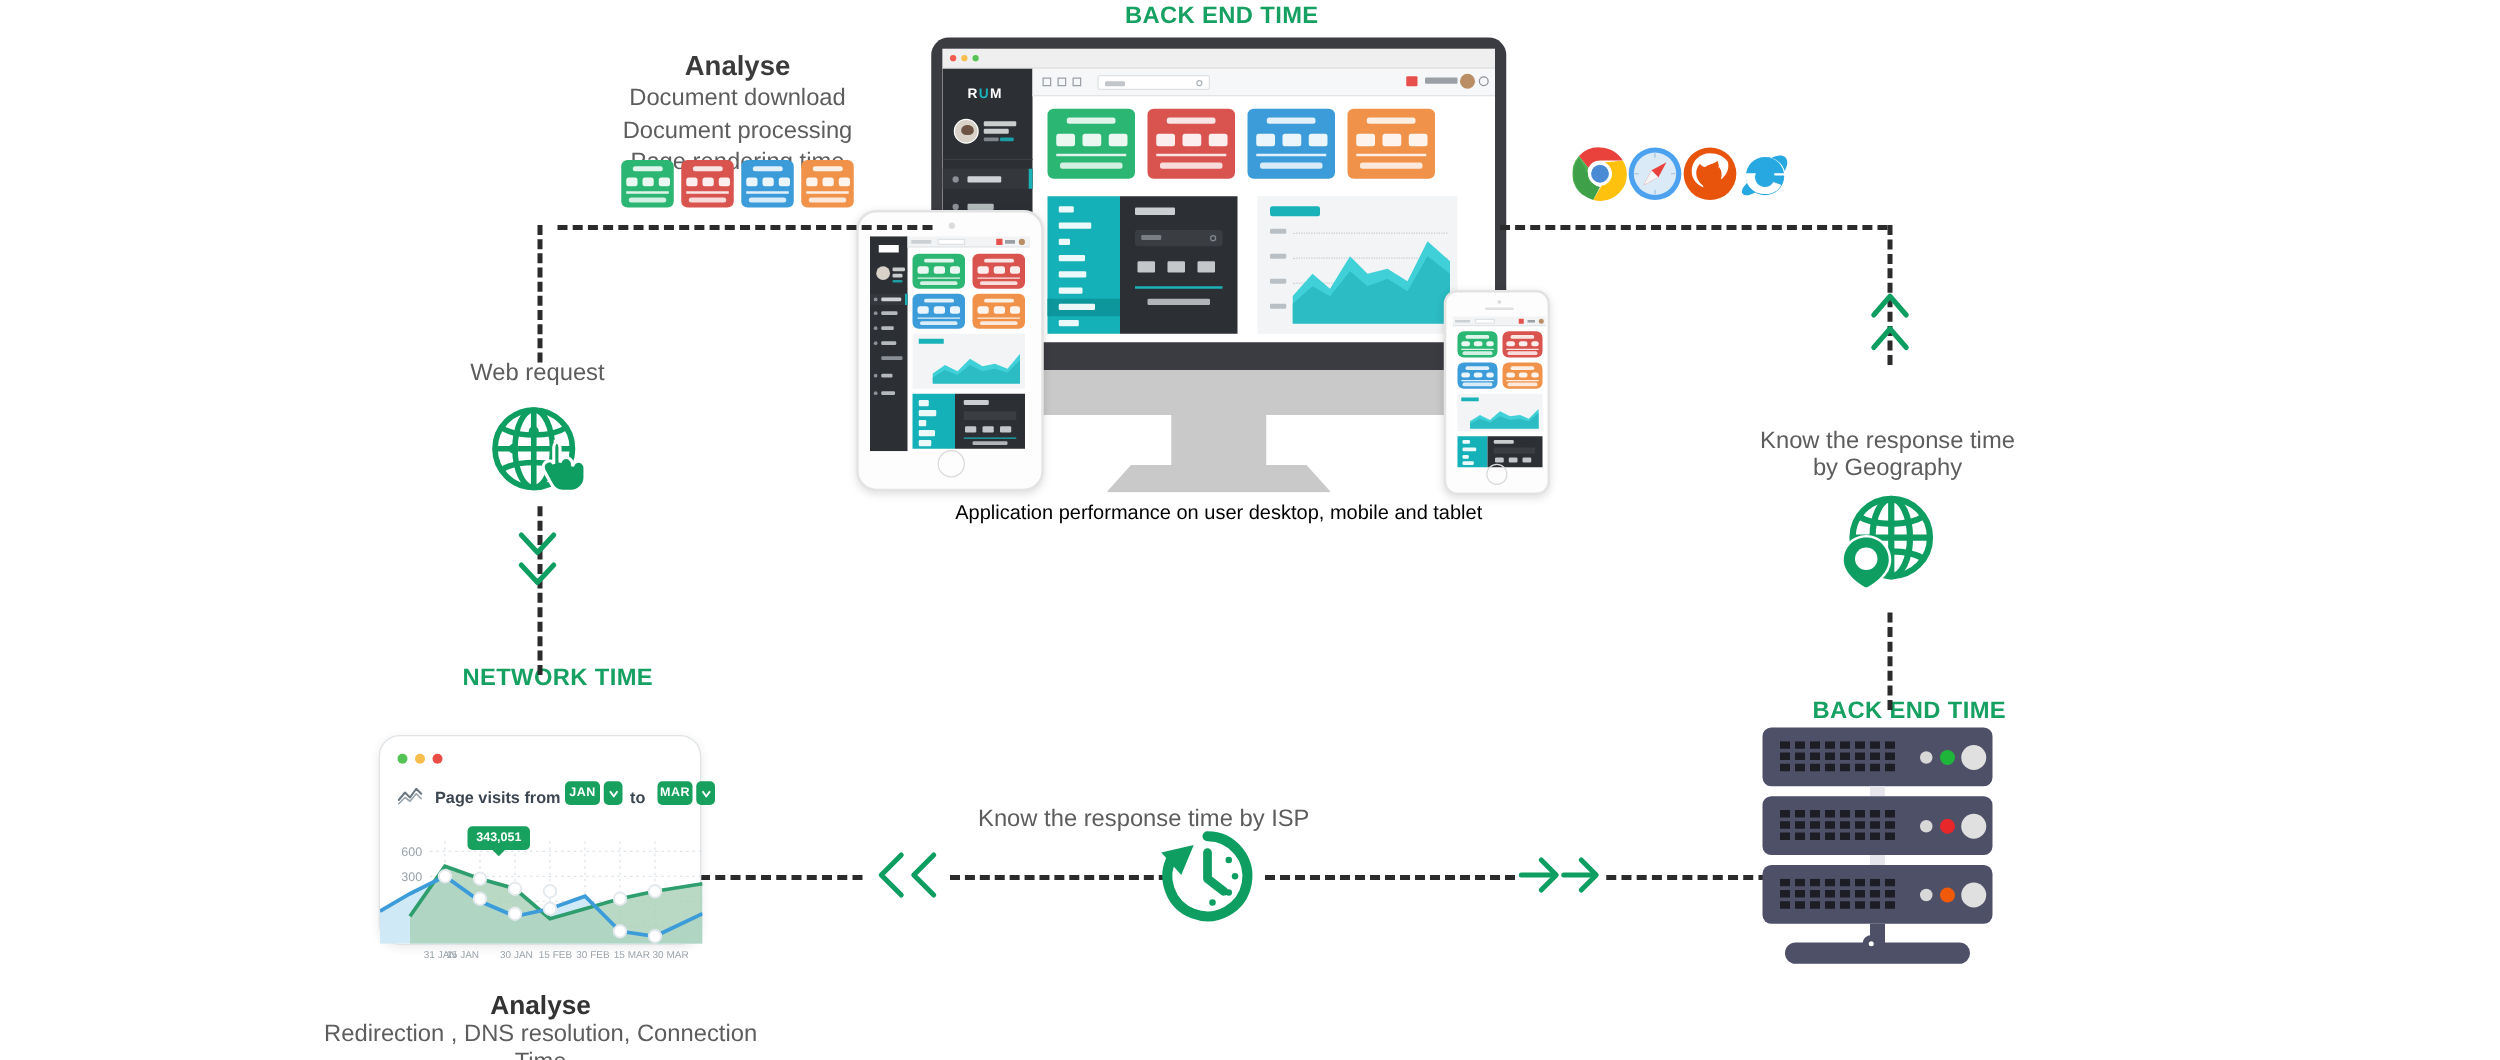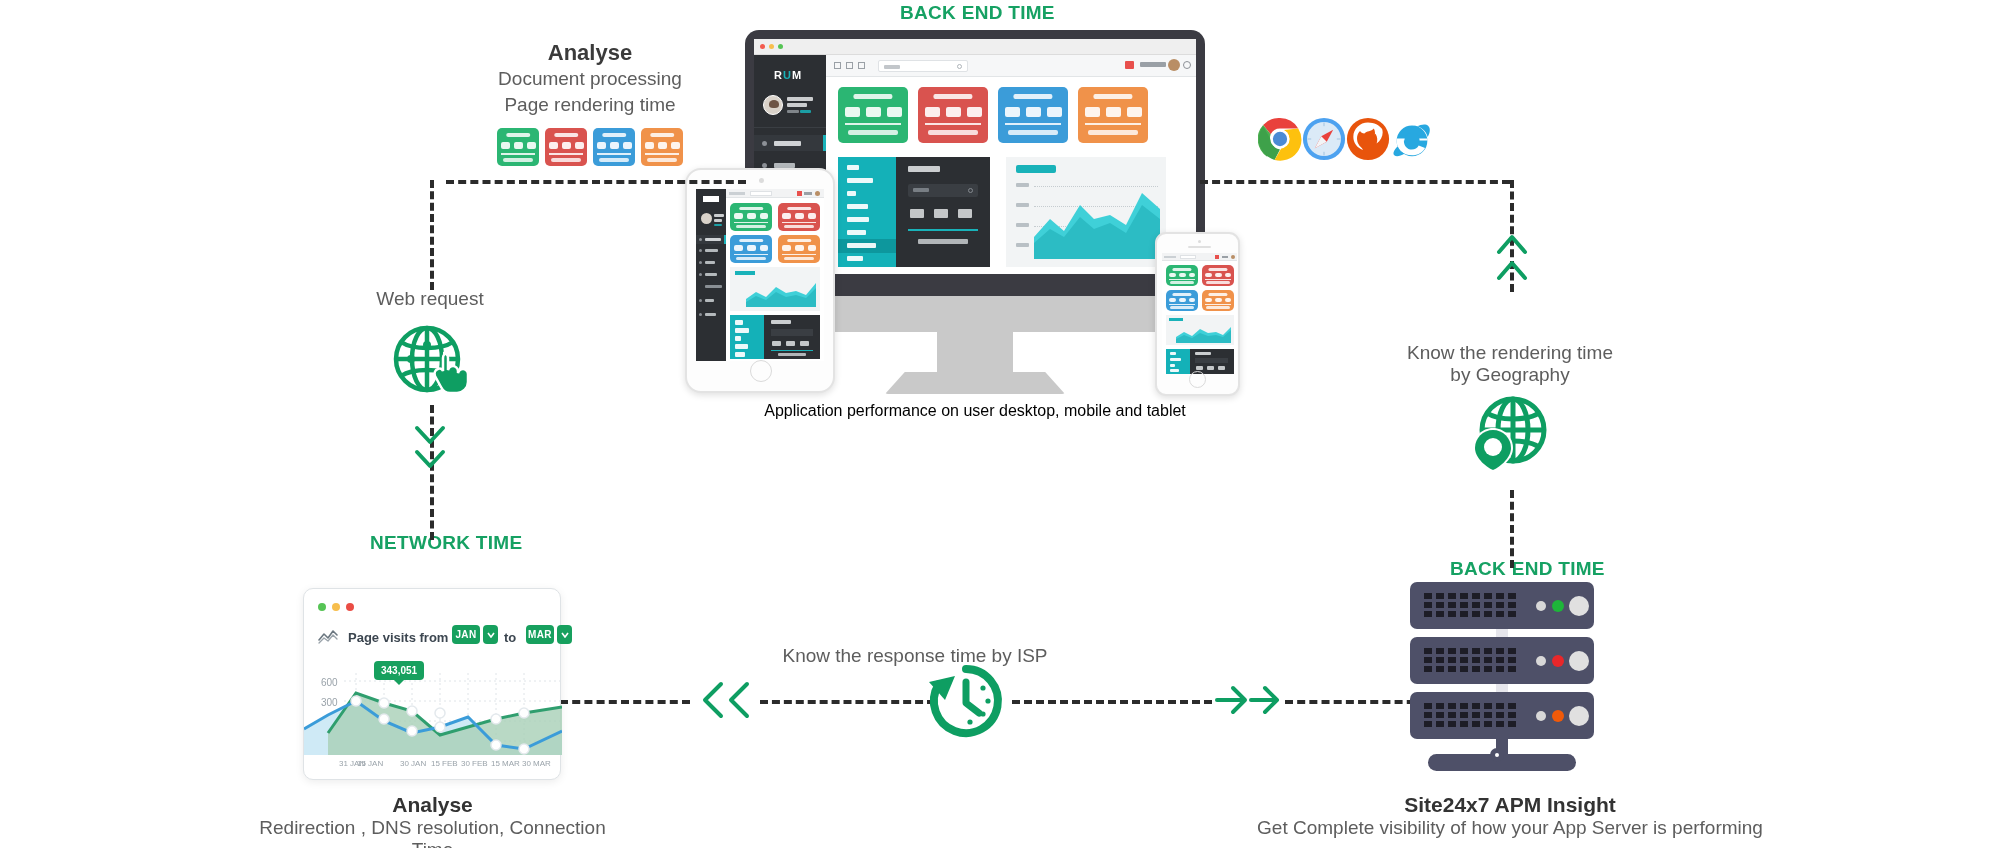--- a/index.html
+++ b/index.html
@@ -119,20 +119,21 @@
 <div id="stage">
 
   <div class="abs section-title" style="left:900px; top:2px;">BACK END TIME</div>
 
   <div class="abs section-title" style="left:370px; top:532px;">NETWORK TIME</div>
 
   <div class="abs section-title" style="left:1450px; top:558px;">BACK END TIME</div>
 
   <div class="abs ctr" style="left:440px; top:40px; width:300px;">
     <div class="head-bold">Analyse</div>
+    <div class="body-txt">Document download</div>
     <div class="body-txt">Document processing</div>
     <div class="body-txt">Page rendering time</div>
   </div>
 
   <div class="abs" style="left:497px; top:128px; width:185px; height:38px;">
     <div class="stat-card" style="left:0px;  top:0; width:42px; height:38px; background:#2bb673;">
       <div class="t" style="top:5px;height:4px;"></div>
       <div class="c" style="left:4px;top:14px;width:9px;height:7px;"></div>
       <div class="c" style="left:17px;top:14px;width:9px;height:7px;"></div>
       <div class="c" style="left:30px;top:14px;width:9px;height:7px;"></div>
@@ -538,21 +539,21 @@
   </svg>
 
   <div class="abs dash-v" style="left:1510px; top:180px; height:112px;"></div>
 
   <svg class="abs" style="left:1495px; top:232px;" width="34" height="52" viewBox="0 0 34 52">
     <polyline points="4,20 17,5 30,20" fill="none" stroke="#0e9e62" stroke-width="4" stroke-linecap="round" stroke-linejoin="round"></polyline>
     <polyline points="4,46 17,31 30,46" fill="none" stroke="#0e9e62" stroke-width="4" stroke-linecap="round" stroke-linejoin="round"></polyline>
   </svg>
 
   <div class="abs ctr" style="left:1400px; top:342px; width:220px;">
-    <div class="cap-txt">Know the rendering time</div>
+    <div class="cap-txt">Know the response time</div>
     <div class="cap-txt">by Geography</div>
   </div>
 
   <svg class="abs" style="left:1467px; top:394px;" width="84" height="78" viewBox="0 0 84 78">
     <g fill="none" stroke="#0e9e62" stroke-width="5">
       <circle cx="46" cy="36" r="31"></circle>
       <ellipse cx="46" cy="36" rx="15" ry="31"></ellipse>
       <line x1="15" y1="36" x2="77" y2="36"></line>
       <path d="M20 19 C32 27, 60 27, 72 19"></path>
       <path d="M20 53 C32 45, 60 45, 72 53"></path>
@@ -588,21 +589,21 @@
 
   <svg class="abs" style="left:1215px; top:678px;" width="70" height="44" viewBox="0 0 70 44">
     <line x1="2" y1="22" x2="28" y2="22" stroke="#0e9e62" stroke-width="4" stroke-linecap="round"></line>
     <polyline points="18,10 30,22 18,34" fill="none" stroke="#0e9e62" stroke-width="4" stroke-linecap="round" stroke-linejoin="round"></polyline>
     <line x1="36" y1="22" x2="60" y2="22" stroke="#0e9e62" stroke-width="4" stroke-linecap="round"></line>
     <polyline points="50,10 62,22 50,34" fill="none" stroke="#0e9e62" stroke-width="4" stroke-linecap="round" stroke-linejoin="round"></polyline>
   </svg>
 
   <div class="abs dash-h" style="left:1285px; top:700px; width:215px;"></div>
 
-  <div class="ntcard" style="left:303px; top:588px; width:258px; height:192px;">
+  <div class="ntcard" style="left:303px; top:588px; width:258px; height:168px;border-radius:17px;">
     <span class="nt-dot" style="left:14px; background:#56c455;"></span>
     <span class="nt-dot" style="left:28px; background:#f7be4d;"></span>
     <span class="nt-dot" style="left:42px; background:#ea4d45;"></span>
 
     <svg class="abs" style="left:14px; top:40px;" width="20" height="16" viewBox="0 0 20 16">
       <path d="M1 11 L6 5 L10 9 L15 2 L19 6" fill="none" stroke="#6b7780" stroke-width="1.6" stroke-linecap="round" stroke-linejoin="round"></path>
       <path d="M1 14 L6 9 L10 12 L15 6 L19 10" fill="none" stroke="#9aa3aa" stroke-width="1.3" stroke-linecap="round" stroke-linejoin="round"></path>
     </svg>
 
     <div class="nt-head" style="left:44px; top:41px;">Page visits from</div>
@@ -785,18 +786,14 @@
       <span class="led" style="left:126px; top:19px; width:10px; height:10px; background:#d8d8d8;"></span>
       <span class="led" style="left:142px; top:18px; width:12px; height:12px; background:#f05a0a;"></span>
       <span class="led" style="left:159px; top:14px; width:20px; height:20px; background:#e0e0e0;"></span>
     </div>
 
     <div class="srv-stand-post" style="left:86px; top:157px; width:12px; height:18px;"></div>
     <div class="srv-stand-bar" style="left:18px; top:172px; width:148px; height:17px;"></div>
     <div class="srv-knob" style="left:80px; top:166px; width:14px; height:14px;"></div>
   </div>
 
-  <div class="abs ctr" style="left:1210px; top:793px; width:600px;">
-    <div class="cap-bold">Site24x7 APM Insight</div>
-    <div class="cap-txt">Get Complete visibility of how your App Server is performing</div>
-  </div>
 
 </div>
 
 </body></html>

